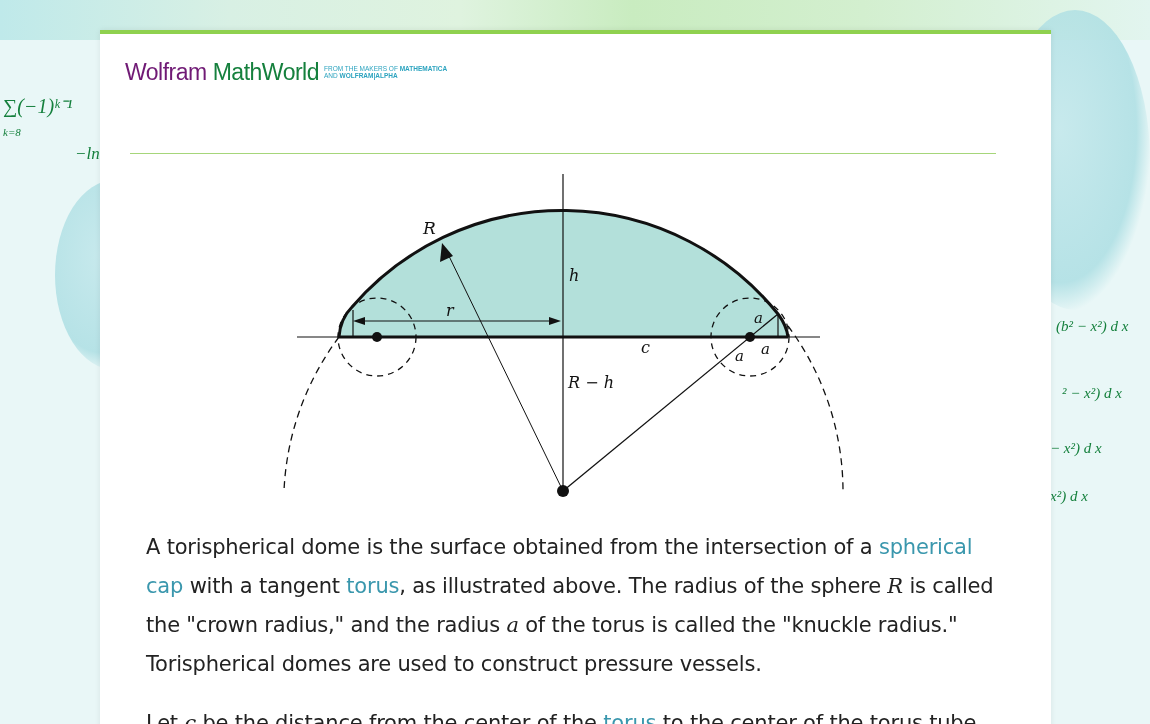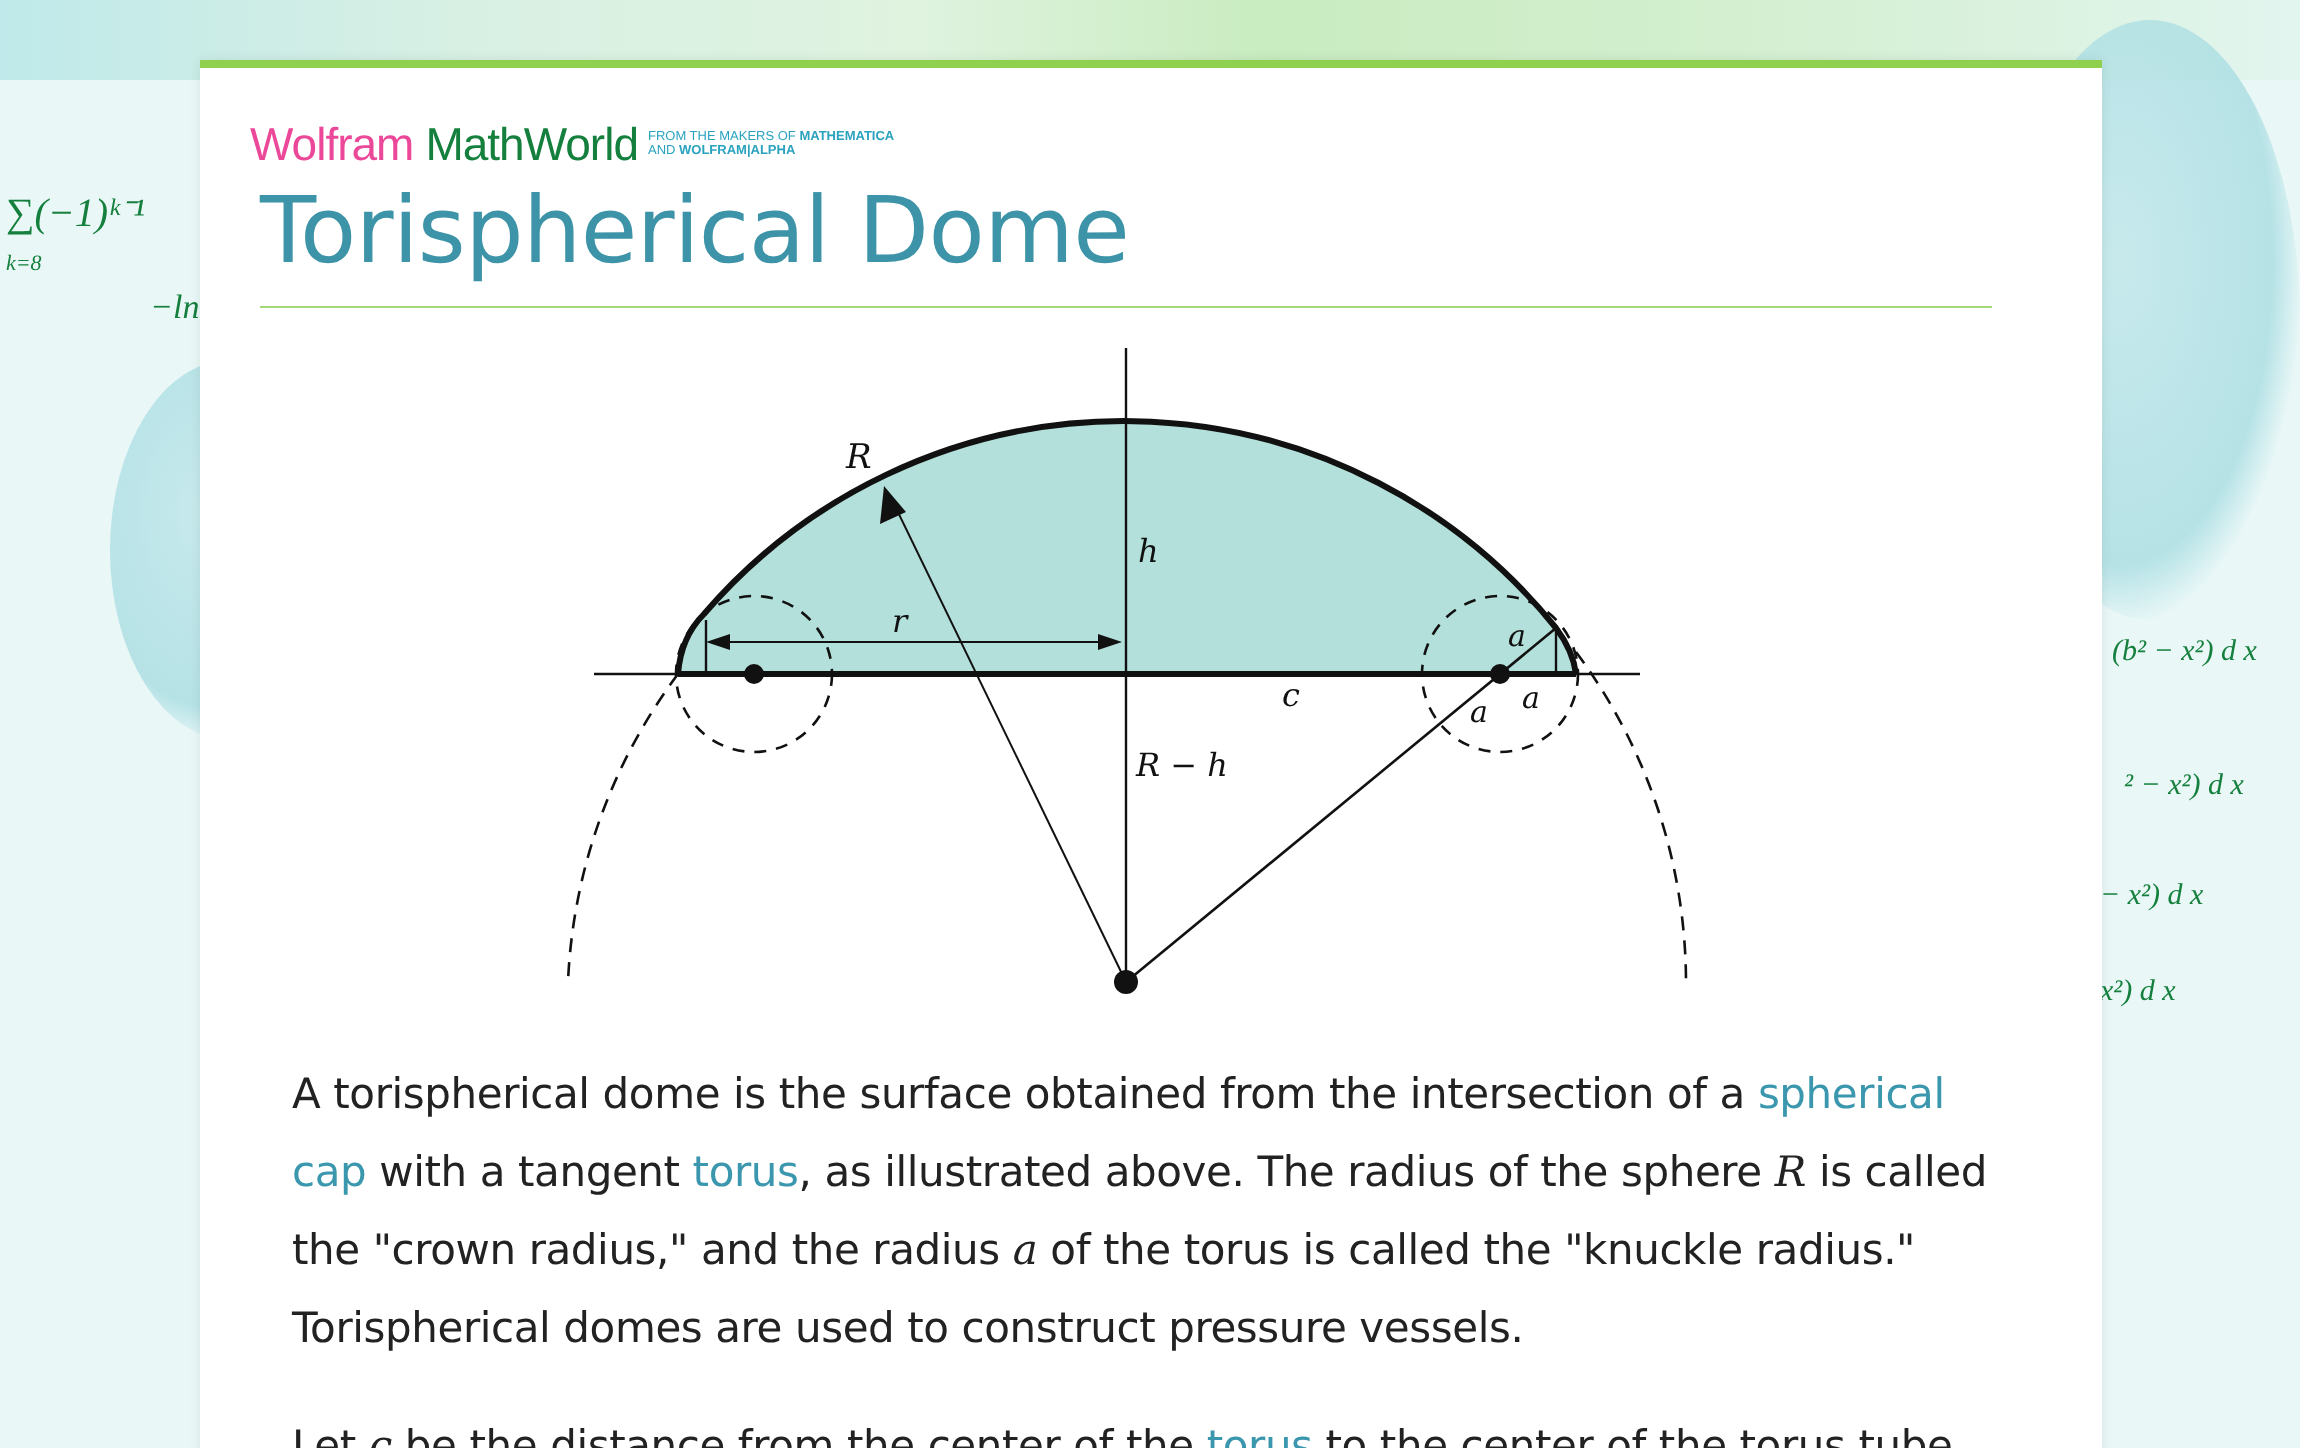--- a/index.html
+++ b/index.html
@@ -23,21 +23,21 @@
   }
   .card {
     position: absolute; left: 100px; top: 30px; width: 951px; height: 710px;
     background: #ffffff; border-top: 4px solid #8fd14f;
     box-shadow: 0 0 6px rgba(0,0,0,0.08);
   }
   .logo {
     position: absolute; left: 25px; top: 24px; height: 28px;
     display: flex; align-items: center;
   }
-  .logo-wolfram { font-size: 23px; color: #ec4899; letter-spacing: -0.5px; font-family: "Liberation Sans", sans-serif; }
+  .logo-wolfram { font-size: 23px; color: #701a75; letter-spacing: -0.5px; font-family: "Liberation Sans", sans-serif; }
   .logo-mathworld { font-size: 23px; color: #15803d; letter-spacing: -0.5px; margin-left: 6px; font-family: "Liberation Sans", sans-serif; }
   .logo-tag { margin-left: 5px; font-size: 6.5px; line-height: 7px; color: #2ba3bf; font-family: "Liberation Sans", sans-serif; }
   .logo-tag b { font-weight: bold; }
   .title {
     position: absolute; left: 30px; top: 54px; margin: 0;
     font-size: 46px; font-weight: normal; color: #3d93a7; letter-spacing: -0.3px;
     font-family: "DejaVu Sans", sans-serif;
   }
   .title-rule {
     position: absolute; left: 30px; top: 119px; width: 866px; height: 1px; background: #a6d67a;
@@ -71,21 +71,20 @@
 
   <div class="logo">
     <span class="logo-wolfram">Wolfram</span>
     <span class="logo-mathworld">MathWorld</span>
     <span class="logo-tag">
       <span>FROM THE MAKERS OF </span><b>MATHEMATICA</b><br>
       <span>AND </span><b>WOLFRAM|ALPHA</b>
     </span>
   </div>
 
-  <h1 class="title">Torispherical Dome</h1>
   <div class="title-rule"></div>
 
   <svg class="diagram" width="590" height="335" viewBox="280 165 590 335">
 
     <path d="M339,333 C340,320 345,310 352,303 A277,277 0 0 1 778,310 C784,318 787,325 788,333 Z" fill="#b3e0da" stroke="none"></path>
 
     <path d="M339,333 C340,320 345,310 352,303 A277,277 0 0 1 778,310 C784,318 787,325 788,333" fill="none" stroke="#111" stroke-width="3"></path>
 
     <line x1="297" y1="333" x2="820" y2="333" stroke="#111" stroke-width="1.2"></line>
 

